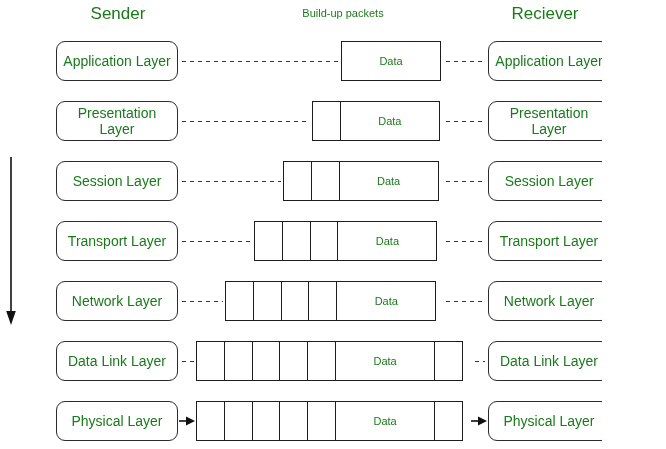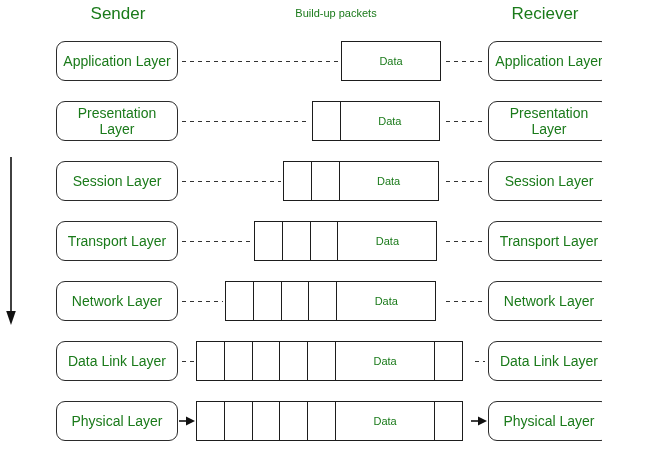--- a/index.html
+++ b/index.html
@@ -93,21 +93,21 @@
     position: absolute;
   }
   .arrow-h svg, .arrow-v svg { display: block; }
 </style>
 </head>
 <body>
 
 <div id="canvas">
 
   <div class="col-heading" style="left:58px; top:4px; width:120px;">Sender</div>
-  <div class="col-heading small" style="left:276px; top:7px; width:120px;">Build-up packets</div>
+  <div class="col-heading small" style="left:283px; top:7px; width:120px;">Build-up packets</div>
   <div class="col-heading" style="left:484px; top:4px; width:122px;">Reciever</div>
 
   <div class="arrow-v" style="left:2px; top:155px;">
     <svg width="20" height="172" viewBox="0 0 20 172">
       <line x1="9" y1="2" x2="9" y2="158" stroke="#111111" stroke-width="1.6"></line>
       <polygon points="9,170 4.2,156 13.8,156" fill="#111111"></polygon>
     </svg>
   </div>
   <div class="arrow-v" style="left:636px; top:155px;">
     <svg width="20" height="172" viewBox="0 0 20 172">

